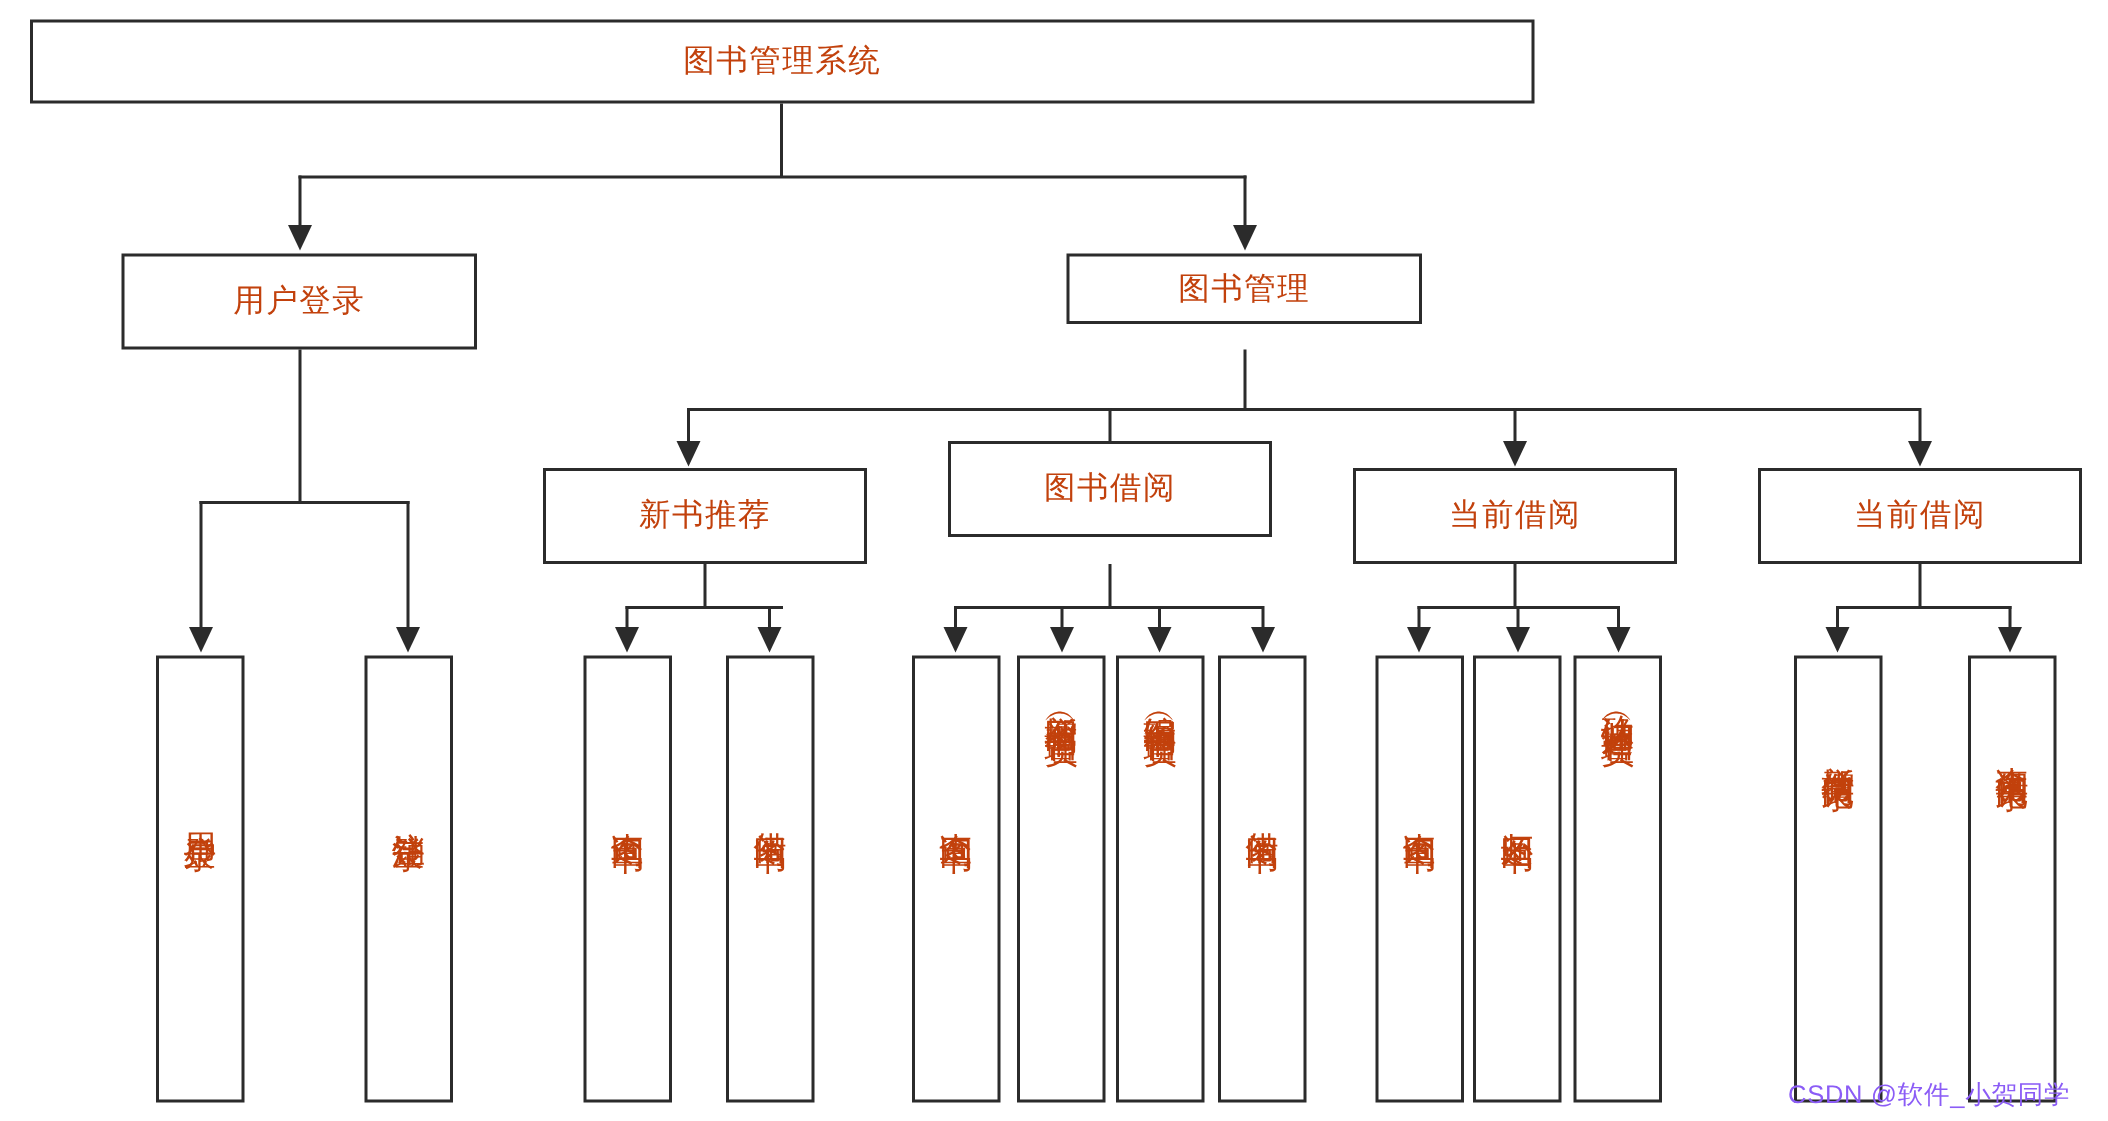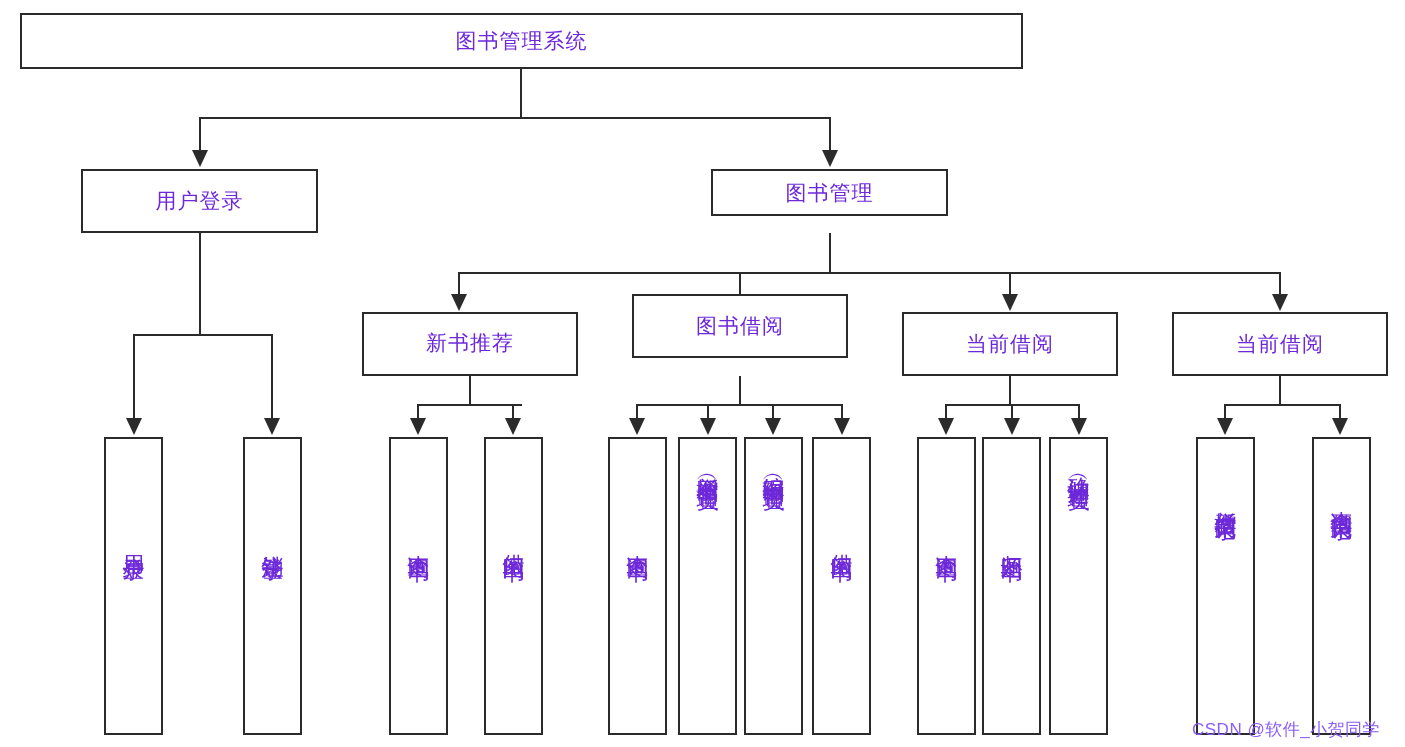--- a/index.html
+++ b/index.html
@@ -16,21 +16,21 @@
     height: 747px;
     background: #ffffff;
     overflow: hidden;
   }
   
   .node {
     position: absolute;
     box-sizing: border-box;
     border: 2px solid #2b2b2b;
     background: #ffffff;
-    color: #6d28d9;
+    color: #c2410c;
     display: flex;
     align-items: center;
     justify-content: center;
     text-align: center;
   }
   .node.horiz {
     font-size: 21px;
     letter-spacing: 1px;
     line-height: 1.2;
   }
@@ -123,21 +123,21 @@
   <div class="hline" style="left:458px; top:272px; width:822px;"></div>
   <div class="vline" style="left:458px; top:272px; height:24px;"></div>
   <div class="arrow" style="left:451px; top:294px;"></div>
   <div class="vline" style="left:739px; top:272px; height:24px;"></div>
   <div class="arrow" style="left:732px; top:294px;"></div>
   <div class="vline" style="left:1009px; top:272px; height:24px;"></div>
   <div class="arrow" style="left:1002px; top:294px;"></div>
   <div class="vline" style="left:1279px; top:272px; height:24px;"></div>
   <div class="arrow" style="left:1272px; top:294px;"></div>
 
-  <div class="node horiz" style="left:362px; top:312px; width:216px; height:64px;font-family:Liberation Serif, serif;">
+  <div class="node horiz" style="left:362px; top:312px; width:216px; height:64px;">
     <span>新书推荐</span>
   </div>
   <div class="node horiz" style="left:632px; top:294px; width:216px; height:64px;">
     <span>图书借阅</span>
   </div>
   <div class="node horiz" style="left:902px; top:312px; width:216px; height:64px;">
     <span>当前借阅</span>
   </div>
   <div class="node horiz" style="left:1172px; top:312px; width:216px; height:64px;">
     <span>当前借阅</span>

